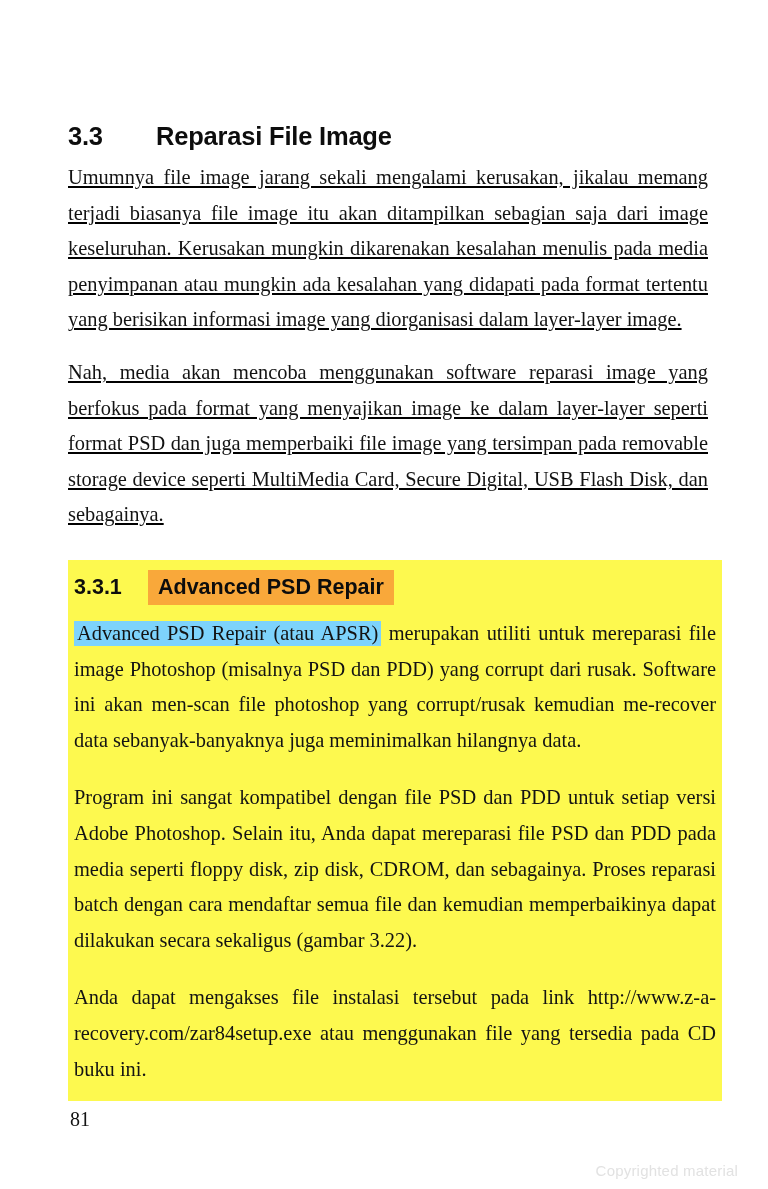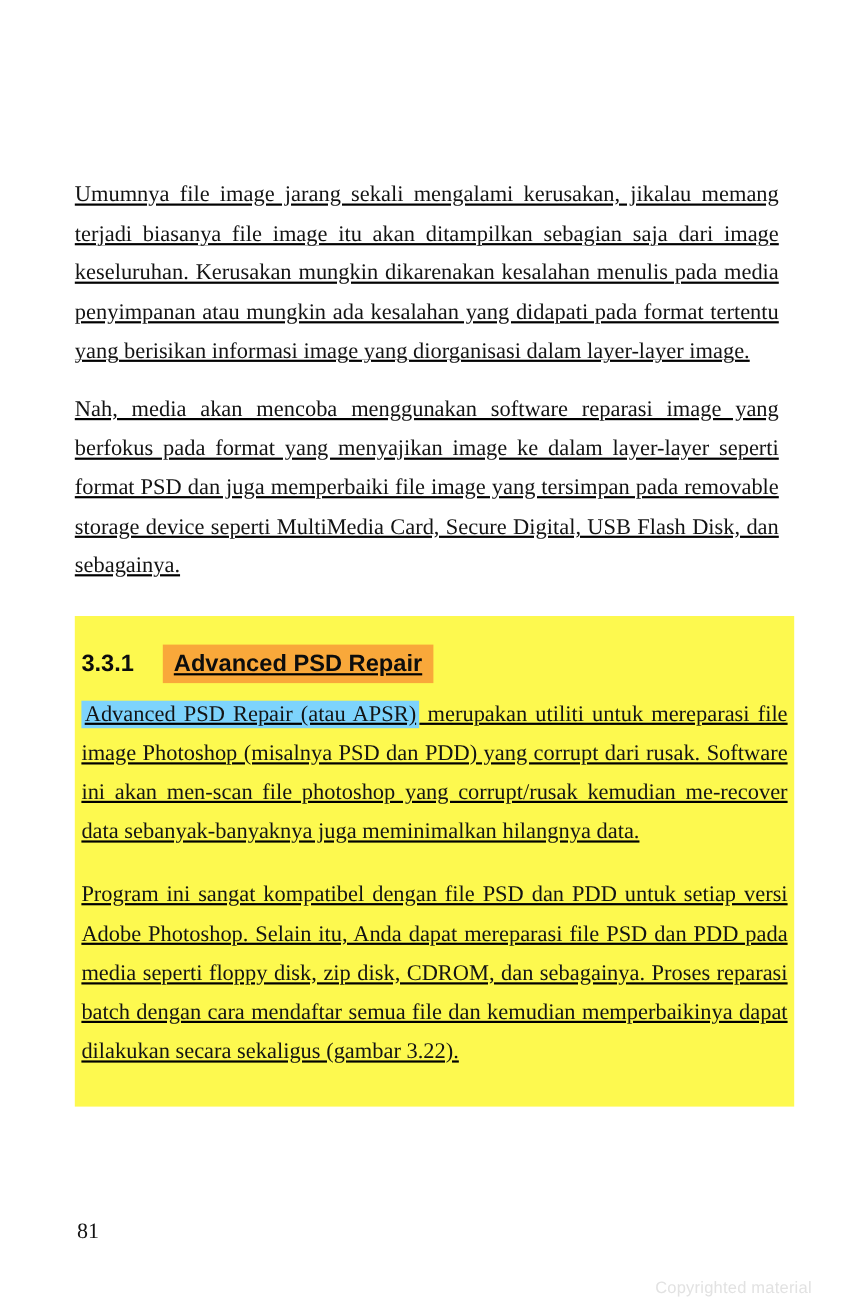--- a/index.html
+++ b/index.html
@@ -61,23 +61,22 @@
 
   #intro-block { top: 160px; }
 
   
   .highlight-block {
     position: absolute;
     left: 68px;
     top: 560px;
     width: 654px;
     background: #fdf94f;
-    padding: 22px 0 10px 0;
+    padding: 6px 0 10px 0;
     box-sizing: border-box;
-    text-decoration: underline;
   }
   .highlight-inner {
     padding: 0 6px 0 6px;
   }
 
   .sub-heading {
     font-family: "Liberation Sans", "DejaVu Sans", sans-serif;
     font-weight: bold;
     font-size: 21.5px;
     color: #0d0d0d;
@@ -123,37 +122,41 @@
     font-size: 15px;
     color: #e2e2e2;
     letter-spacing: 0.2px;
   }
 </style>
 </head>
 <body>
 
 <div class="page">
 
+  <h1 class="section-heading">
+    <span class="num">3.3</span><span>Reparasi File Image</span>
+  </h1>
 
   <div class="body-col" id="intro-block">
     <p class="para">Umumnya file image jarang sekali mengalami kerusakan, jikalau memang terjadi biasanya file image itu akan ditampilkan sebagian saja dari image keseluruhan. Kerusakan mungkin dikarenakan kesalahan menulis pada media penyimpanan atau mungkin ada kesalahan yang didapati pada format tertentu yang berisikan informasi image yang diorganisasi dalam layer-layer image.</p>
     <p class="para">Nah, media akan mencoba menggunakan software reparasi image yang berfokus pada format yang menyajikan image ke dalam layer-layer seperti format PSD dan juga memperbaiki file image yang tersimpan pada removable storage device seperti MultiMedia Card, Secure Digital, USB Flash Disk, dan sebagainya.</p>
   </div>
 
   <div class="highlight-block">
     <div class="highlight-inner">
 
       <h2 class="sub-heading">
         <span class="subnum">3.3.1</span><span class="subtitle-hl">Advanced PSD Repair</span>
       </h2>
 
       <p class="para"><span class="inline-orange">Advanced PSD Repair (atau APSR)</span><span> merupakan utiliti untuk mereparasi file image Photoshop (misalnya PSD dan PDD) yang corrupt dari rusak. Software ini akan men-scan file photoshop yang corrupt/rusak kemudian me-recover data sebanyak-banyaknya juga meminimalkan hilangnya data.</span></p>
 
       <p class="para">Program ini sangat kompatibel dengan file PSD dan PDD untuk setiap versi Adobe Photoshop. Selain itu, Anda dapat mereparasi file PSD dan PDD pada media seperti floppy disk, zip disk, CDROM, dan sebagainya. Proses reparasi batch dengan cara mendaftar semua file dan kemudian memperbaikinya dapat dilakukan secara sekaligus (gambar 3.22).</p>
 
+      <p class="para last">Anda dapat mengakses file instalasi tersebut pada link http://www.z-a-recovery.com/zar84setup.exe atau menggunakan file yang tersedia pada CD buku ini.</p>
 
     </div>
   </div>
 
   <div class="page-number">81</div>
 
   <div class="copyright">Copyrighted material</div>
 
 </div>
 

